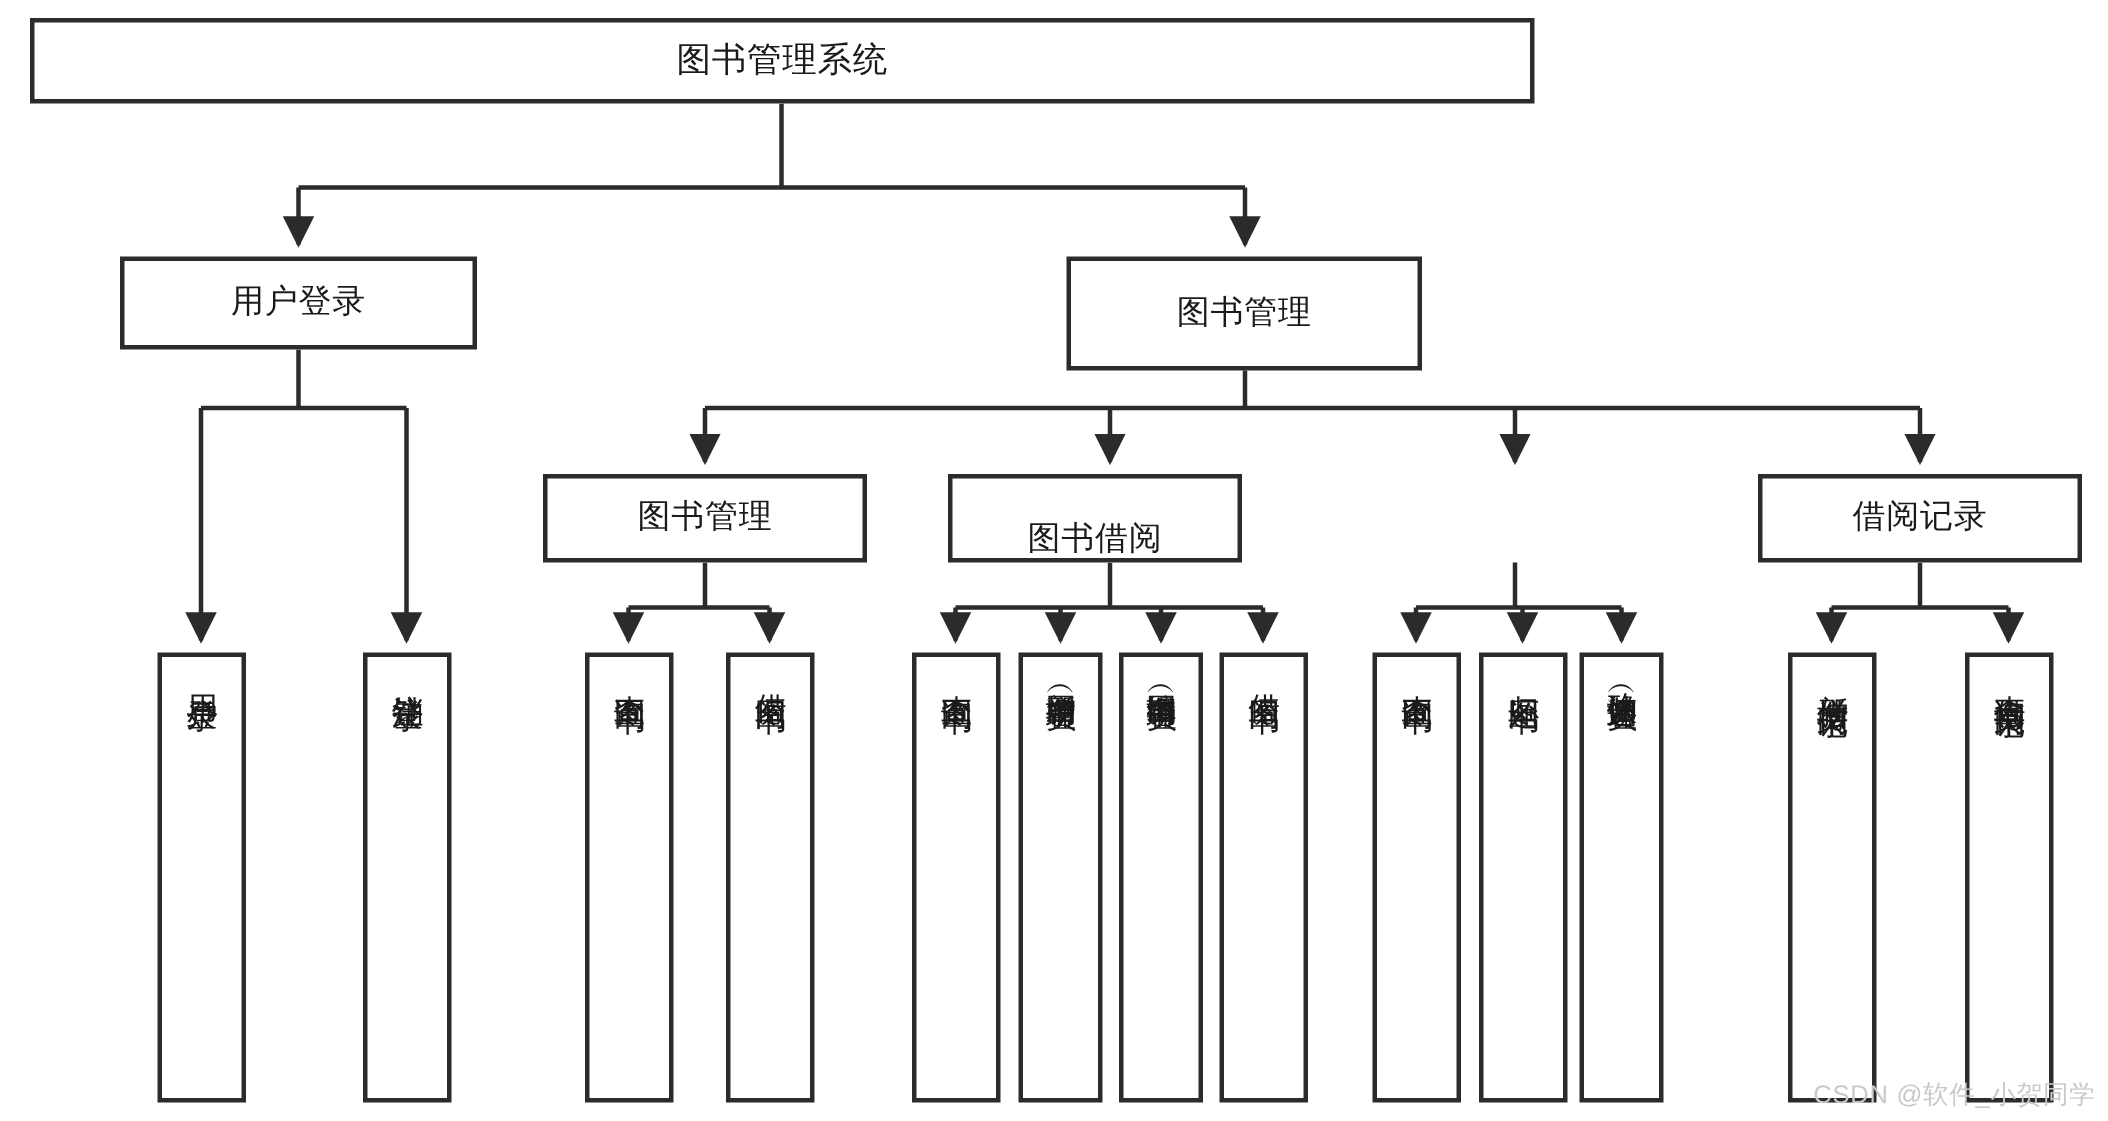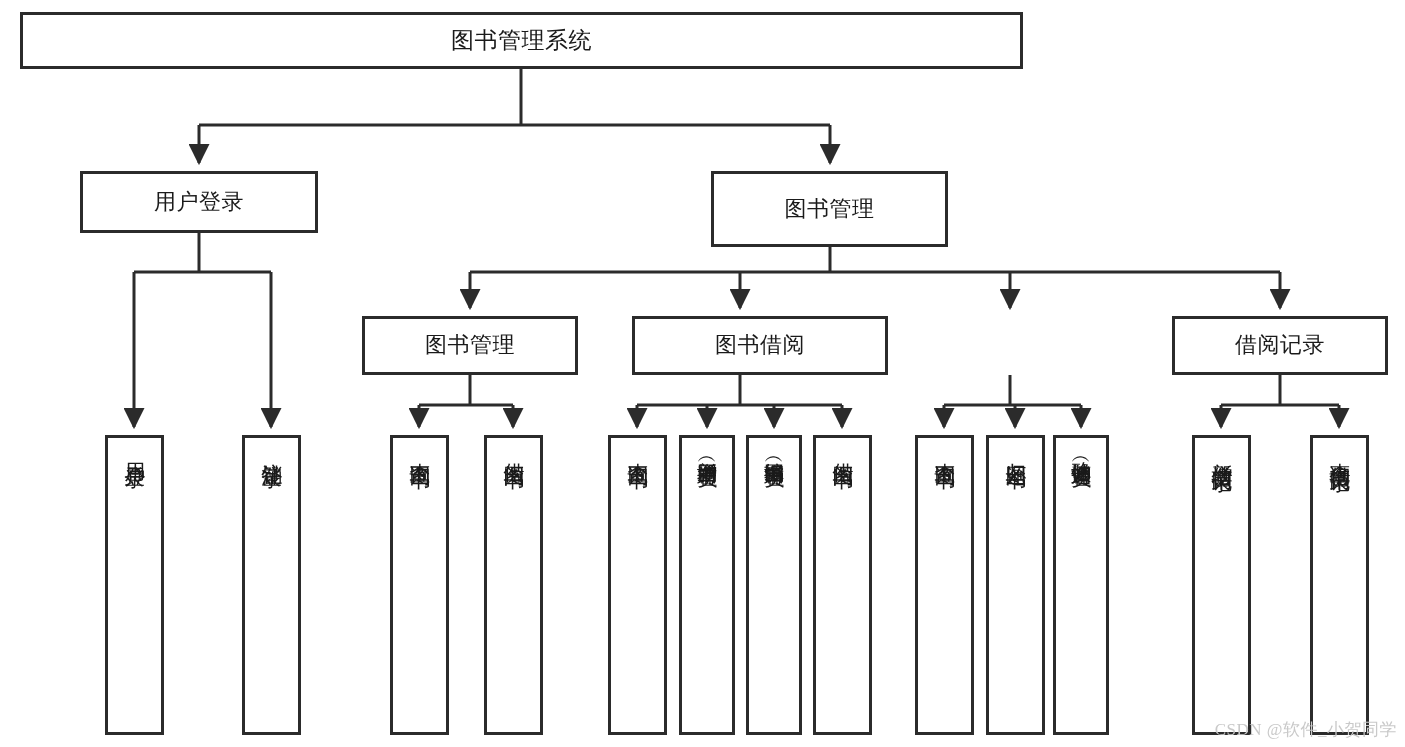--- a/index.html
+++ b/index.html
@@ -68,21 +68,21 @@
   }
   #watermark {
     position: absolute;
     right: 8px;
     bottom: 6px;
     font-size: 17px;
     color: #c9c9c9;
     letter-spacing: 0.5px;
     z-index: 5;
     white-space: nowrap;
-    font-family: Liberation Serif, serif;
+    font-family: Liberation Sans, sans-serif;
   }
 </style>
 </head>
 <body>
 
 <div id="diagram-root">
 
   <svg id="edges-layer" viewBox="0 0 1405 747" width="1405" height="747" xmlns="http://www.w3.org/2000/svg">
     <defs>
       <marker id="arrow" viewBox="0 0 10 10" refX="9" refY="5" markerWidth="7" markerHeight="7" orient="auto-start-reverse">
@@ -152,21 +152,21 @@
   <div class="node horizontal" style="left:80px; top:171px; width:238px; height:62px;">
     <span class="node-label">用户登录</span>
   </div>
   <div class="node horizontal" style="left:711px; top:171px; width:237px; height:76px;">
     <span class="node-label">图书管理</span>
   </div>
 
   <div class="node horizontal" style="left:362px; top:316px; width:216px; height:59px;">
     <span class="node-label">图书管理</span>
   </div>
-  <div class="node horizontal" style="left:632px; top:316px; width:256px; height:59px;">
+  <div class="node horizontal" style="left:632px; top:316px; width:196px; height:59px;align-items:flex-end;">
     <span class="node-label">图书借阅</span>
   </div>
   <div class="node horizontal" style="left:1172px; top:316px; width:216px; height:59px;">
     <span class="node-label">借阅记录</span>
   </div>
 
   <div class="node vertical" style="left:105px; top:435px; width:59px; height:300px;">
     <span class="node-label">用户登录</span>
   </div>
   <div class="node vertical" style="left:242px; top:435px; width:59px; height:300px;">

